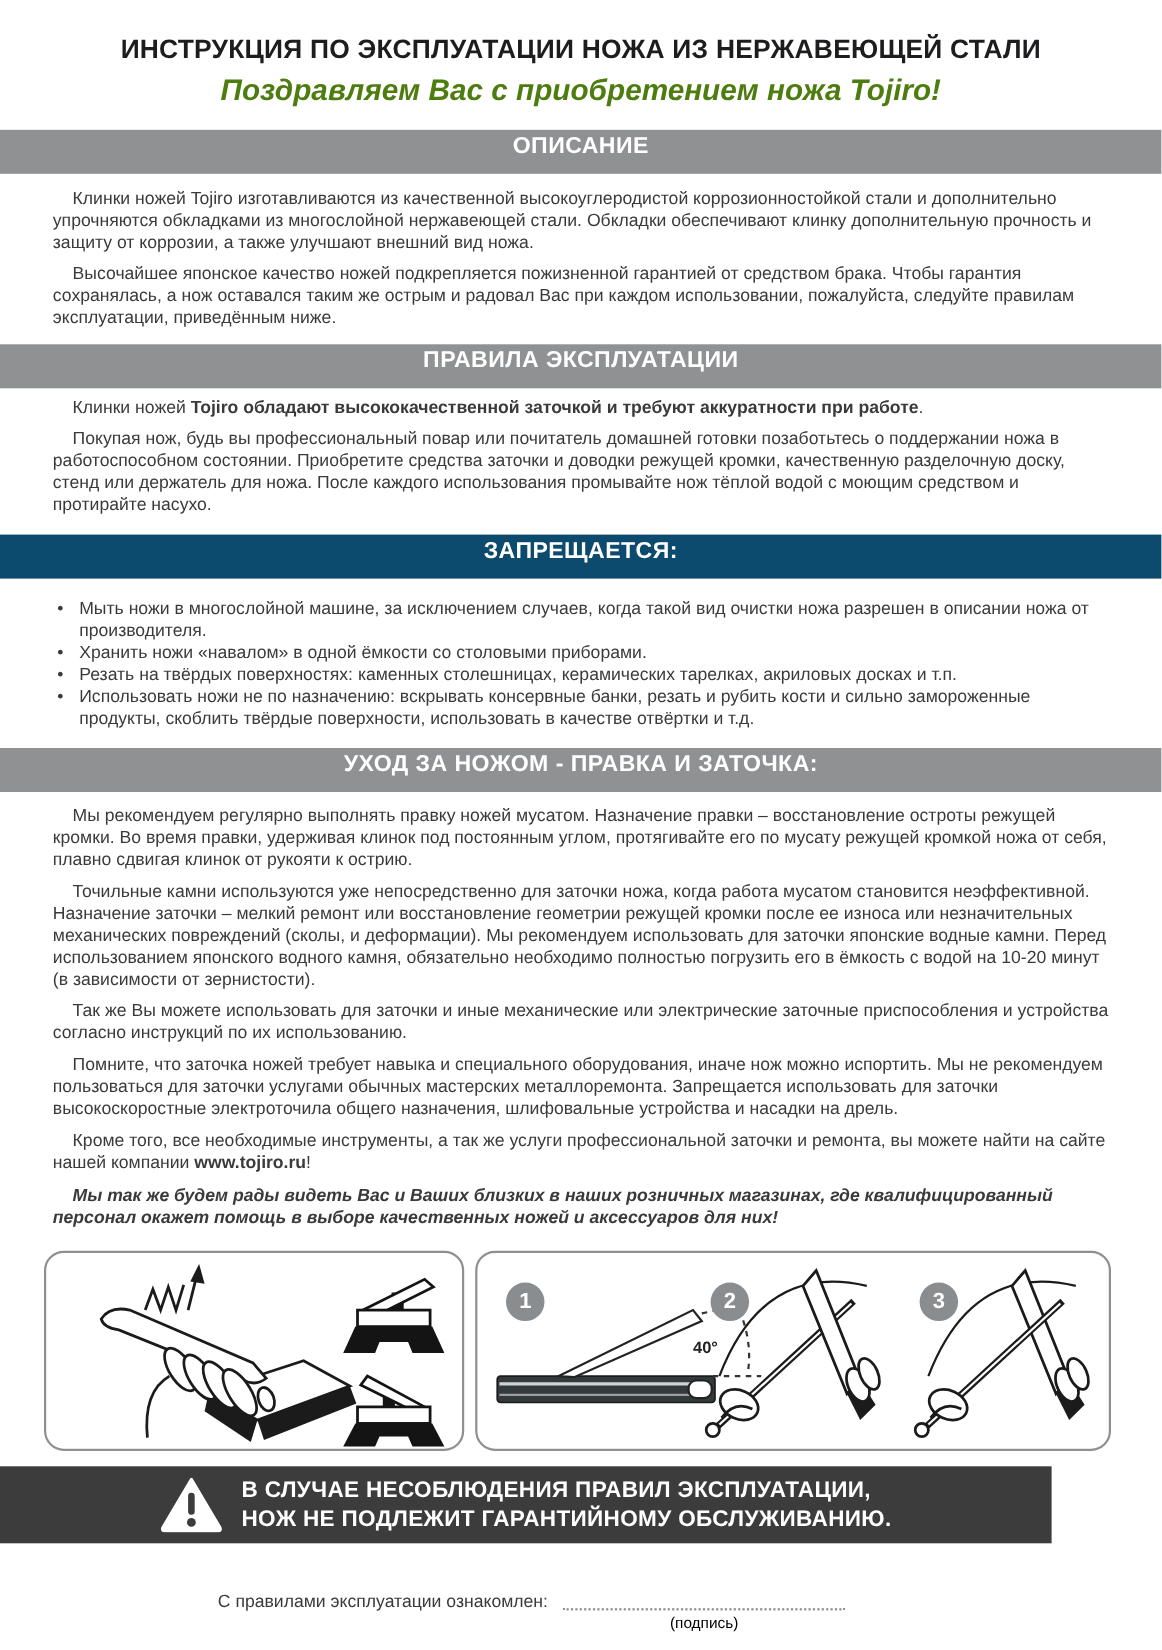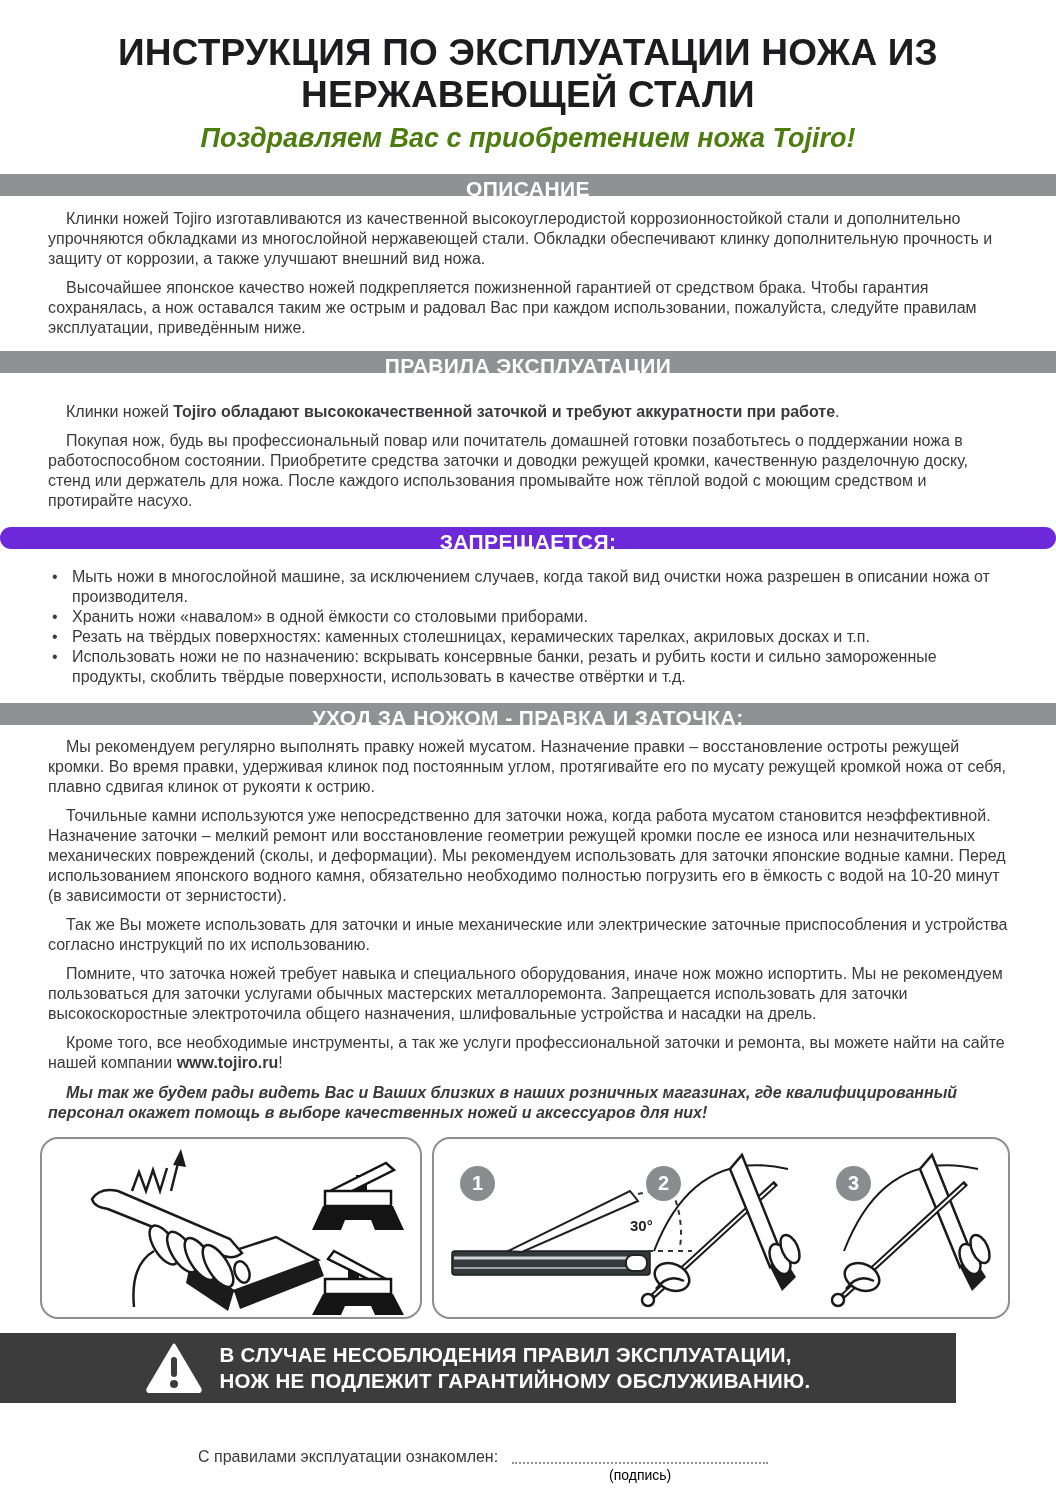--- a/index.html
+++ b/index.html
@@ -2,39 +2,39 @@
 <html lang="ru"><head>
 <meta charset="utf-8">
 <style>
   * { margin:0; padding:0; box-sizing:border-box; }
   html,body { background:#ffffff; }
   body {
     width:1056px; height:1500px; position:relative; overflow:hidden;
     font-family:"Liberation Sans", sans-serif; color:#3a3a3c;
   }
   .doc-title {
-    margin-top:32px; text-align:center; font-size:37px; font-weight:bold;
+    margin-top:32px; text-align:center; font-size:24px; font-weight:bold;
     color:#1d1d1f; letter-spacing:.2px;
   }
   .doc-subtitle {
     margin-top:7px; text-align:center; font-size:27px; font-weight:bold;
     font-style:italic; color:#4d7c0f;
   }
   .bar {
-    height:22px; background:#8f9193; color:#ffffff; font-weight:bold;
+    height:40px; background:#8f9193; color:#ffffff; font-weight:bold;
     font-size:21px; text-align:center; line-height:30px; letter-spacing:.4px;
   }
-  .bar.dark { background:#6d28d9;border-radius:11px; }
+  .bar.dark { background:#0c4a6e; }
   .bar-1 { margin-top:20px; }
   .bar-2 { margin-top:13px; }
   .bar-3 { margin-top:16px; }
   .bar-4 { margin-top:16px; }
   .content { padding:0 48px; font-size:16px; line-height:20px; }
   .sec-desc { padding-top:13px; }
-  .sec-rules { padding-top:29px; }
+  .sec-rules { padding-top:8px; }
   .sec-forbidden { padding-top:18px; }
   .sec-care { padding-top:12px; }
   .para { text-indent:18px; }
   .para + .para { margin-top:9px; }
   .bullet { display:flex; }
   .bullet .dot { width:24px; flex:none; text-align:left; padding-left:4px; }
   .bullet .btxt { flex:1; }
   .note { margin-top:20px; font-weight:bold; font-style:italic; }
   .note-care { margin-top:10px; font-weight:bold; font-style:italic; text-indent:18px; }
   .b { font-weight:bold; }
@@ -188,21 +188,21 @@
         <polygon points="152,116 166,138 152,152 140,128" fill="#1b1b1b"></polygon>
         <ellipse cx="150" cy="120" rx="9" ry="16" transform="rotate(-24 150 120)" fill="#ffffff" stroke="#1b1b1b" stroke-width="2.5"></ellipse>
         <ellipse cx="160" cy="110" rx="8" ry="15" transform="rotate(-24 160 110)" fill="#ffffff" stroke="#1b1b1b" stroke-width="2.5"></ellipse>
         <ellipse cx="42" cy="138" rx="18" ry="13" transform="rotate(24 42 138)" fill="#ffffff" stroke="#1b1b1b" stroke-width="2.5"></ellipse>
         <path d="M26,150 q12,-16 28,-8" fill="none" stroke="#1b1b1b" stroke-width="2.5"></path>
       </g>
     </svg>
     <div class="step-badge badge-1">1</div>
     <div class="step-badge badge-2">2</div>
     <div class="step-badge badge-3">3</div>
-    <div class="angle-label">30°</div>
+    <div class="angle-label">40°</div>
   </div>
 </div>
 
 <div class="warning">
   <svg class="tri" viewBox="0 0 56 50" xmlns="http://www.w3.org/2000/svg">
     <path d="M28 2 L54 46 Q55 49 51 49 L5 49 Q1 49 2 46 Z" fill="#ffffff" stroke="#ffffff" stroke-width="3" stroke-linejoin="round"></path>
     <rect x="25" y="14" width="6" height="20" rx="3" fill="#3c3c3d"></rect>
     <circle cx="28" cy="41" r="4" fill="#3c3c3d"></circle>
   </svg>
   <div class="warning-text">

